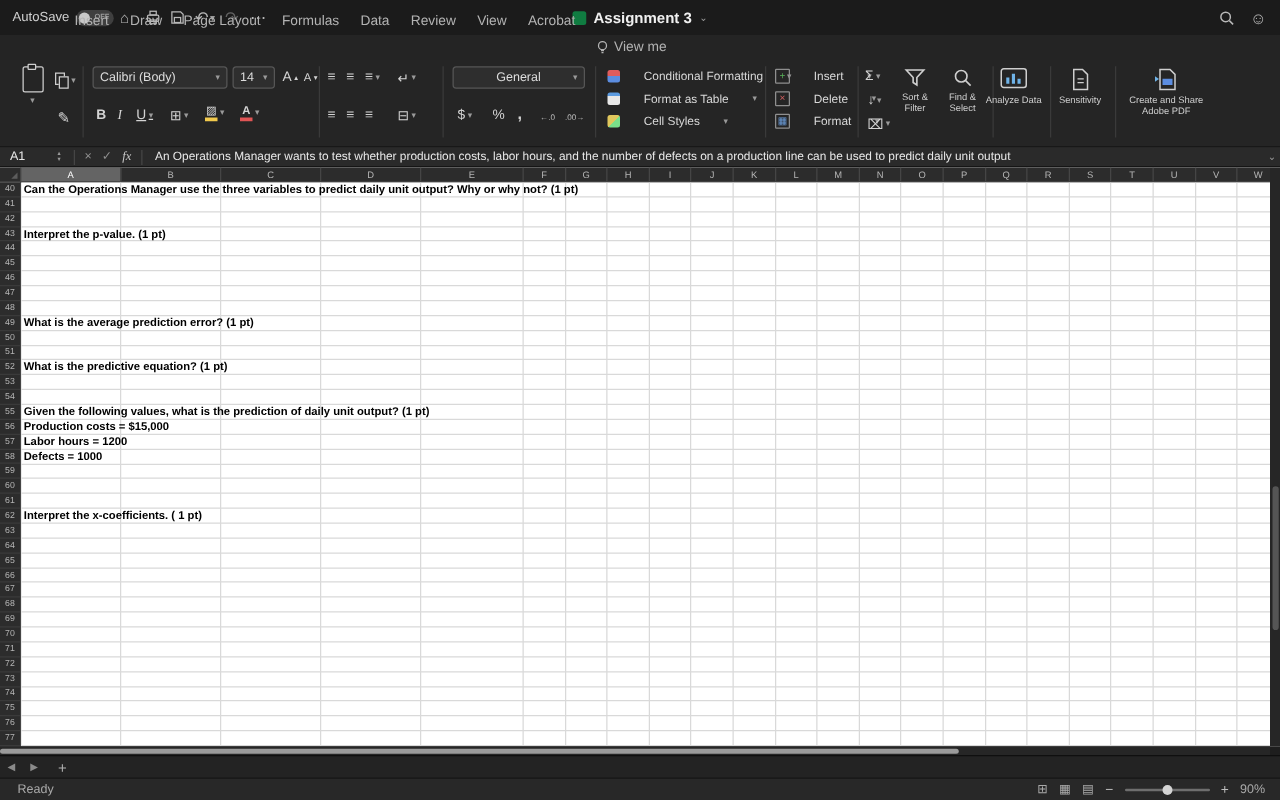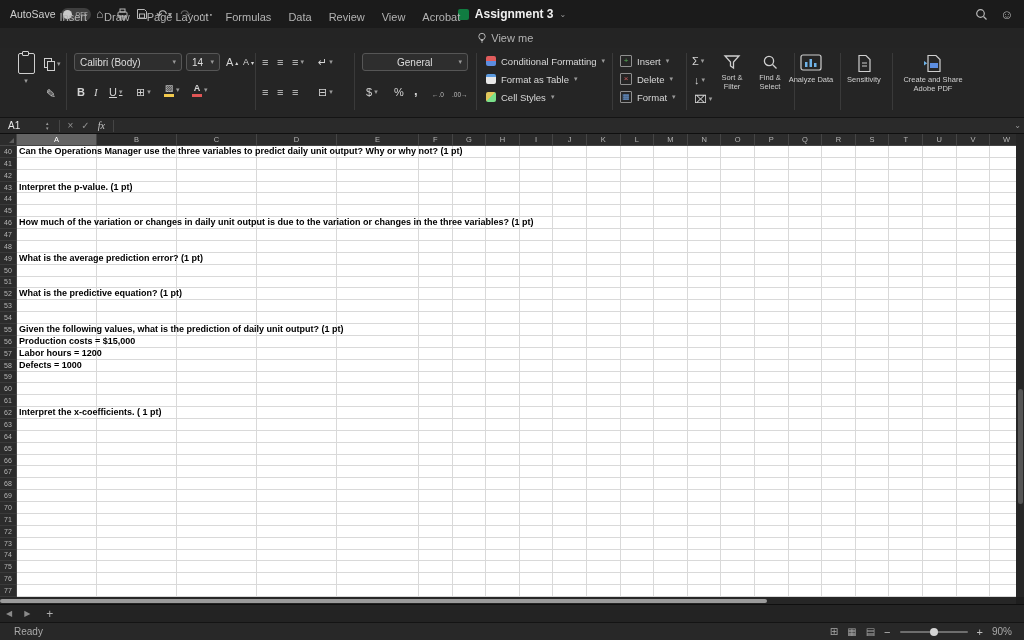--- a/index.html
+++ b/index.html
@@ -31,21 +31,21 @@
   .bubble{width:9px;height:7px;border:1px solid #d8d8d8;border-radius:2px;position:relative;}
   .bubble::after{content:"";position:absolute;left:2px;bottom:-3px;border-left:3px solid transparent;border-top:3px solid #d8d8d8;}
 
   
   #ribbon{position:absolute;left:0;top:48px;width:1024px;height:70px;background:#252525;border-bottom:1px solid #141414;box-sizing:border-box;}
   .vsep{position:absolute;top:5px;bottom:7px;width:1px;background:#3a3a3a;}
   .ctl{position:absolute;height:18px;background:#2e2e2e;border:1px solid #565656;border-radius:3px;color:#dddddd;font-size:10px;display:flex;align-items:center;padding:0 5px;box-sizing:border-box;}
   .car{color:#9a9a9a;font-size:7px;margin-left:auto;padding-left:5px;}
   .cari{color:#9a9a9a;font-size:7px;}
   .icbtn{position:absolute;color:#d4d4d4;font-size:11px;display:flex;align-items:center;gap:2px;height:16px;}
-  .stylerow{position:absolute;display:flex;align-items:center;gap:5px;color:#d8d8d8;font-size:9.5px;white-space:nowrap;height:14px;}
+  .stylerow{position:absolute;display:flex;align-items:center;gap:19px;color:#d8d8d8;font-size:9.5px;white-space:nowrap;height:14px;}
   .bigbtn{position:absolute;display:flex;flex-direction:column;align-items:center;color:#cfcfcf;font-size:7.5px;text-align:center;line-height:8.5px;gap:3px;}
   .clipboard{width:15px;height:19px;border:1.5px solid #cfcfcf;border-radius:2px;position:relative;}
   .clipboard::before{content:"";position:absolute;top:-3px;left:3.5px;width:5px;height:3px;border:1.5px solid #cfcfcf;border-radius:1px;background:#252525;}
   .copyic{position:relative;width:11px;height:12px;}
   .copyic::before{content:"";position:absolute;left:0;top:0;width:6px;height:8px;border:1px solid #cfcfcf;}
   .copyic::after{content:"";position:absolute;left:3px;top:3px;width:6px;height:8px;border:1px solid #cfcfcf;background:#252525;}
   .colbtn{display:flex;flex-direction:column;align-items:center;line-height:10px;}
   .cbar{width:10px;height:2.5px;margin-top:1px;}
   .sq{width:10px;height:10px;border-radius:2px;flex:0 0 auto;}
   .cellic{width:10px;height:10px;border:1px solid #8f8f8f;border-radius:1px;font-size:8px;line-height:9px;text-align:center;flex:0 0 auto;}
@@ -339,20 +339,21 @@
     <span id="namebox">A1</span>
     <span class="spin">
         <span>▴</span>
         <span>▾</span>
       </span>
     <span class="fsep"></span>
     <span class="fbtn">×</span>
     <span class="fbtn">✓</span>
     <span id="fx">fx</span>
     <span class="fsep"></span>
+    <span id="formula-text">An Operations Manager wants to test whether production costs, labor hours, and the number of defects on a production line can be used to predict daily unit output</span>
   </div>
   <span id="fbar-collapse">⌄</span>
 
   <div id="grid">
     <div id="corner"></div>
     <div id="col-heads">
         <div class="colh sel" style="left: 0px; width: 80px;">A</div>
         <div class="colh" style="left: 80px; width: 80px;">B</div>
         <div class="colh" style="left: 160px; width: 80px;">C</div>
         <div class="colh" style="left: 240px; width: 80px;">D</div>
@@ -472,21 +473,20 @@
         <div class="hline" style="top: 366.921px;"></div>
         <div class="hline" style="top: 378.789px;"></div>
         <div class="hline" style="top: 390.658px;"></div>
         <div class="hline" style="top: 402.526px;"></div>
         <div class="hline" style="top: 414.395px;"></div>
         <div class="hline" style="top: 426.263px;"></div>
         <div class="hline" style="top: 438.132px;"></div>
         <div class="hline" style="top: 450px;"></div>
         <div class="celltext" style="top: 0px; height: 11.8684px; line-height: 11.8684px;">Can the Operations Manager use the three variables to predict daily unit output? Why or why not? (1 pt)</div>
         <div class="celltext" style="top: 35.6053px; height: 11.8684px; line-height: 11.8684px;">Interpret the p-value. (1 pt)</div>
-        <div class="celltext" style="top: 71.2105px; height: 11.8684px; line-height: 11.8684px;">How much of the variation or changes in daily unit output is due to the variation or changes in the three variables? (1 pt)</div>
         <div class="celltext" style="top: 106.816px; height: 11.8684px; line-height: 11.8684px;">What is the average prediction error? (1 pt)</div>
         <div class="celltext" style="top: 142.421px; height: 11.8684px; line-height: 11.8684px;">What is the predictive equation? (1 pt)</div>
         <div class="celltext" style="top: 178.026px; height: 11.8684px; line-height: 11.8684px;">Given the following values, what is the prediction of daily unit output? (1 pt)</div>
         <div class="celltext" style="top: 189.895px; height: 11.8684px; line-height: 11.8684px;">Production costs = $15,000</div>
         <div class="celltext" style="top: 201.763px; height: 11.8684px; line-height: 11.8684px;">Labor hours = 1200</div>
         <div class="celltext" style="top: 213.632px; height: 11.8684px; line-height: 11.8684px;">Defects = 1000</div>
         <div class="celltext" style="top: 261.105px; height: 11.8684px; line-height: 11.8684px;">Interpret the x-coefficients. ( 1 pt)</div>
       </div>
   </div>
   <div id="vscroll">

